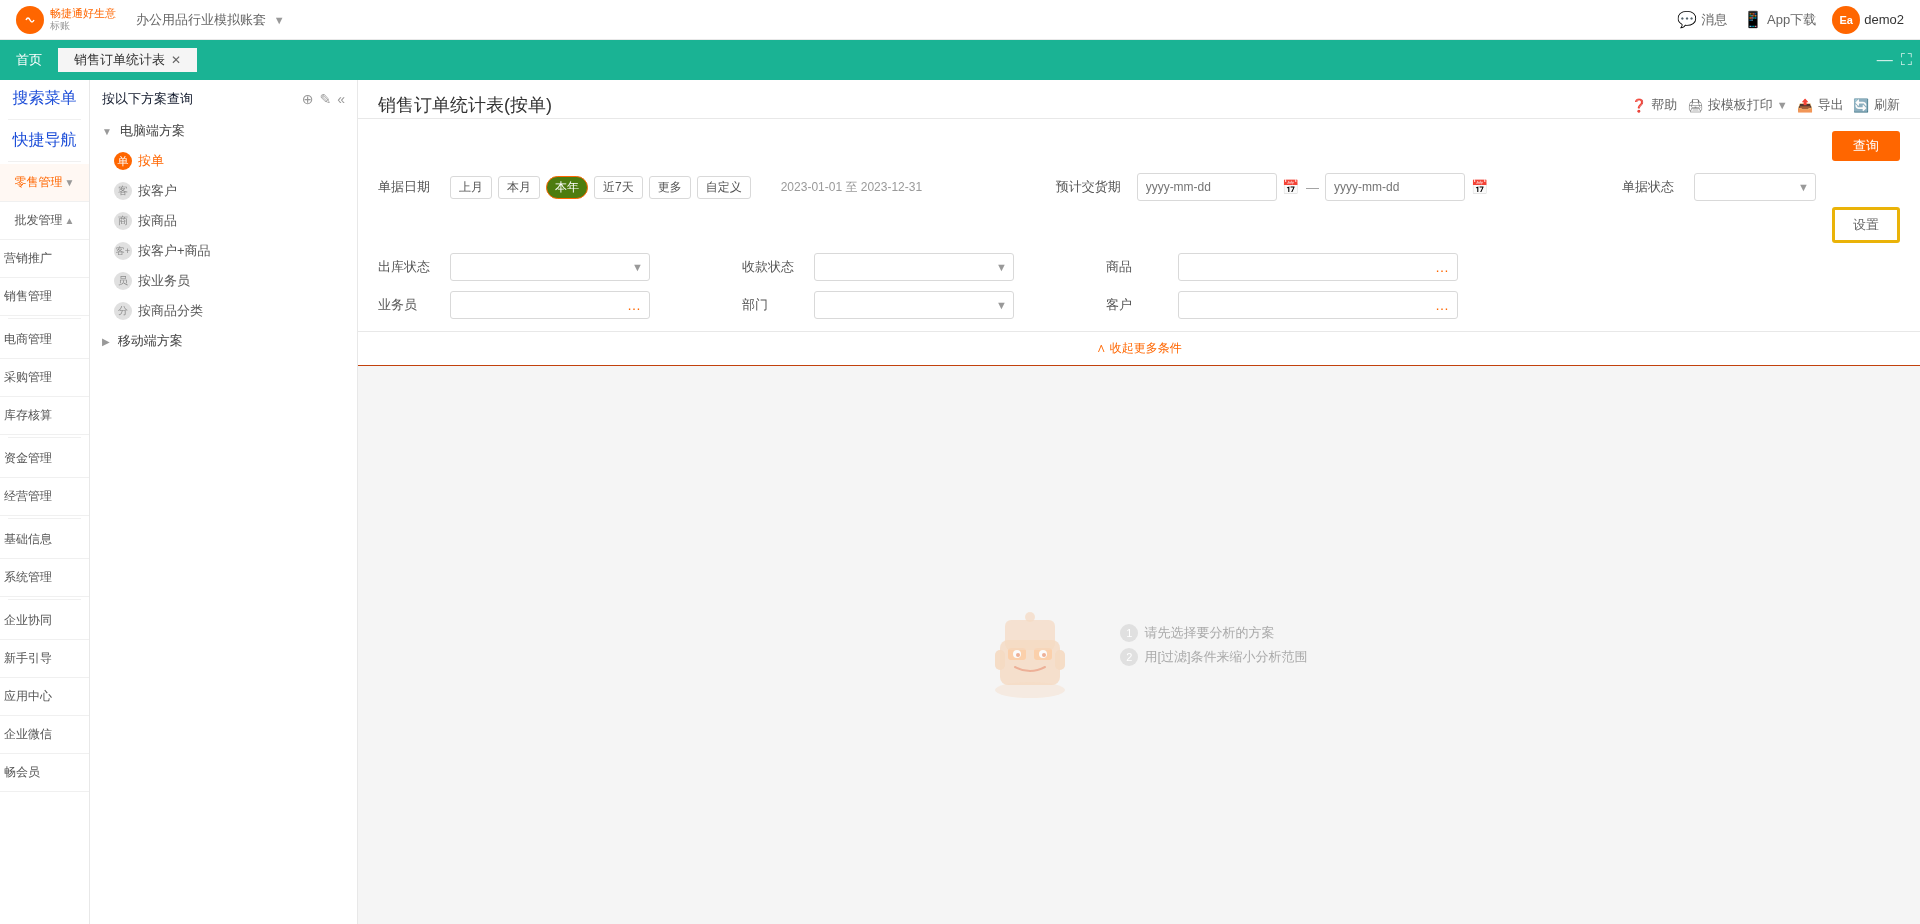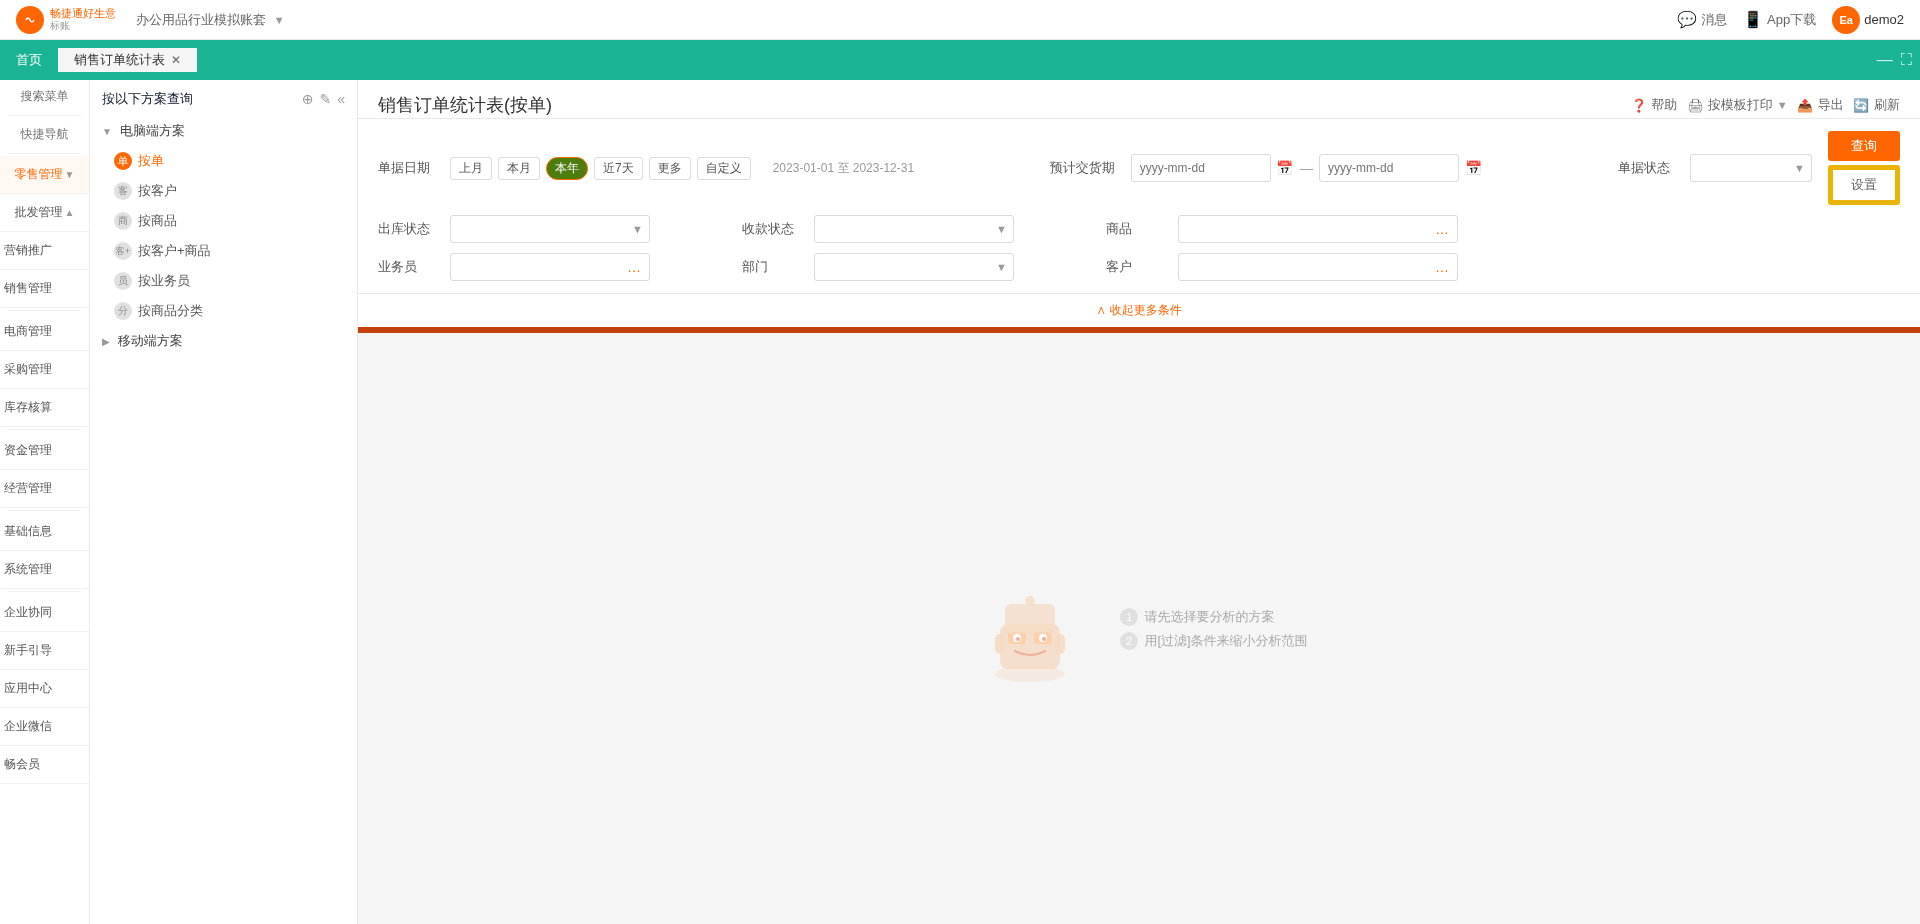--- a/index.html
+++ b/index.html
@@ -192,50 +192,50 @@
     .filter-dash { color: #999; }
 
     .date-icon { color: #ff8800; font-size: 14px; cursor: pointer; }
 
     
     .btn-primary {
       background: #ff6600; color: white; border: none; border-radius: 3px;
       padding: 6px 18px; font-size: 13px; cursor: pointer; white-space: nowrap;
     }
     .btn-secondary {
-      background: #fff; color: #666; border: 5px solid #eab308; border-radius: 3px;
-      padding: 6px 18px; font-size: 13px; cursor: pointer; white-space: nowrap;
+      background: #fff; color: #666; border: 3px solid #eab308; border-radius: 3px;
+      padding: 6px 18px; font-size: 13px; cursor: pointer; white-space: nowrap; margin-top: 42px;
     }
 
     .query-btns { display: flex; flex-direction: column; gap: 4px; margin-left: auto; }
 
     
     .collapse-bar {
-      text-align: center; padding: 8px; background: #fff; border-bottom: 6px solid #c2410c;
+      text-align: center; padding: 8px; background: #fff; border-bottom: 1px solid #c2410c;
       cursor: pointer; color: #ff6600; font-size: 12px;
     }
 
     
     .empty-state {
       flex: 1; display: flex; align-items: center; justify-content: center;
       flex-direction: column; gap: 10px; background: #f5f5f5;
     }
     .empty-icon { width: 120px; height: 120px; opacity: 0.6; }
     .empty-hints { display: flex; flex-direction: column; gap: 6px; }
     .empty-hint-item { display: flex; align-items: center; gap: 6px; color: #aaa; font-size: 13px; }
     .hint-num { width: 18px; height: 18px; border-radius: 50%; background: #e0e0e0; color: white; display: flex; align-items: center; justify-content: center; font-size: 11px; }
     .empty-content { display: flex; align-items: center; gap: 30px; }
 
     
     .sidebar-group {
       padding: 8px 4px;
       text-align: center;
       cursor: pointer;
-      font-size: 12px;
-      color: #737373;
+      font-size: 16px;
+      color: #1d4ed8;
     }
     .sidebar-divider { height: 1px; background: #f0f0f0; margin: 2px 8px; }
   </style>
 </head>
 <body>
 
 <div class="top-bar">
   <div class="top-bar-left">
     <div class="logo-box">
       <div class="logo-icon">
@@ -399,21 +399,21 @@
         <div class="filter-row">
           <span class="filter-label">单据日期</span>
           <div class="filter-date-group">
             <button class="date-btn">上月</button>
             <button class="date-btn">本月</button>
             <button class="date-btn active">本年</button>
             <button class="date-btn">近7天</button>
             <button class="date-btn">更多</button>
             <button class="date-btn">自定义</button>
           </div>
-          <span class="date-range" style="margin-left:6px;">2023-01-01 至 2023-12-31</span>
+          <span class="date-range" style="margin-left:14px;">2023-01-01 至 2023-12-31</span>
 
           <span style="flex:1;"></span>
 
           <span class="filter-label">预计交货期</span>
           <div class="filter-input-group">
             <input class="filter-input medium" type="text" placeholder="yyyy-mm-dd" style="">
             <span class="date-icon">📅</span>
             <span class="filter-dash">—</span>
             <input class="filter-input medium" type="text" placeholder="yyyy-mm-dd" style="">
             <span class="date-icon">📅</span>

